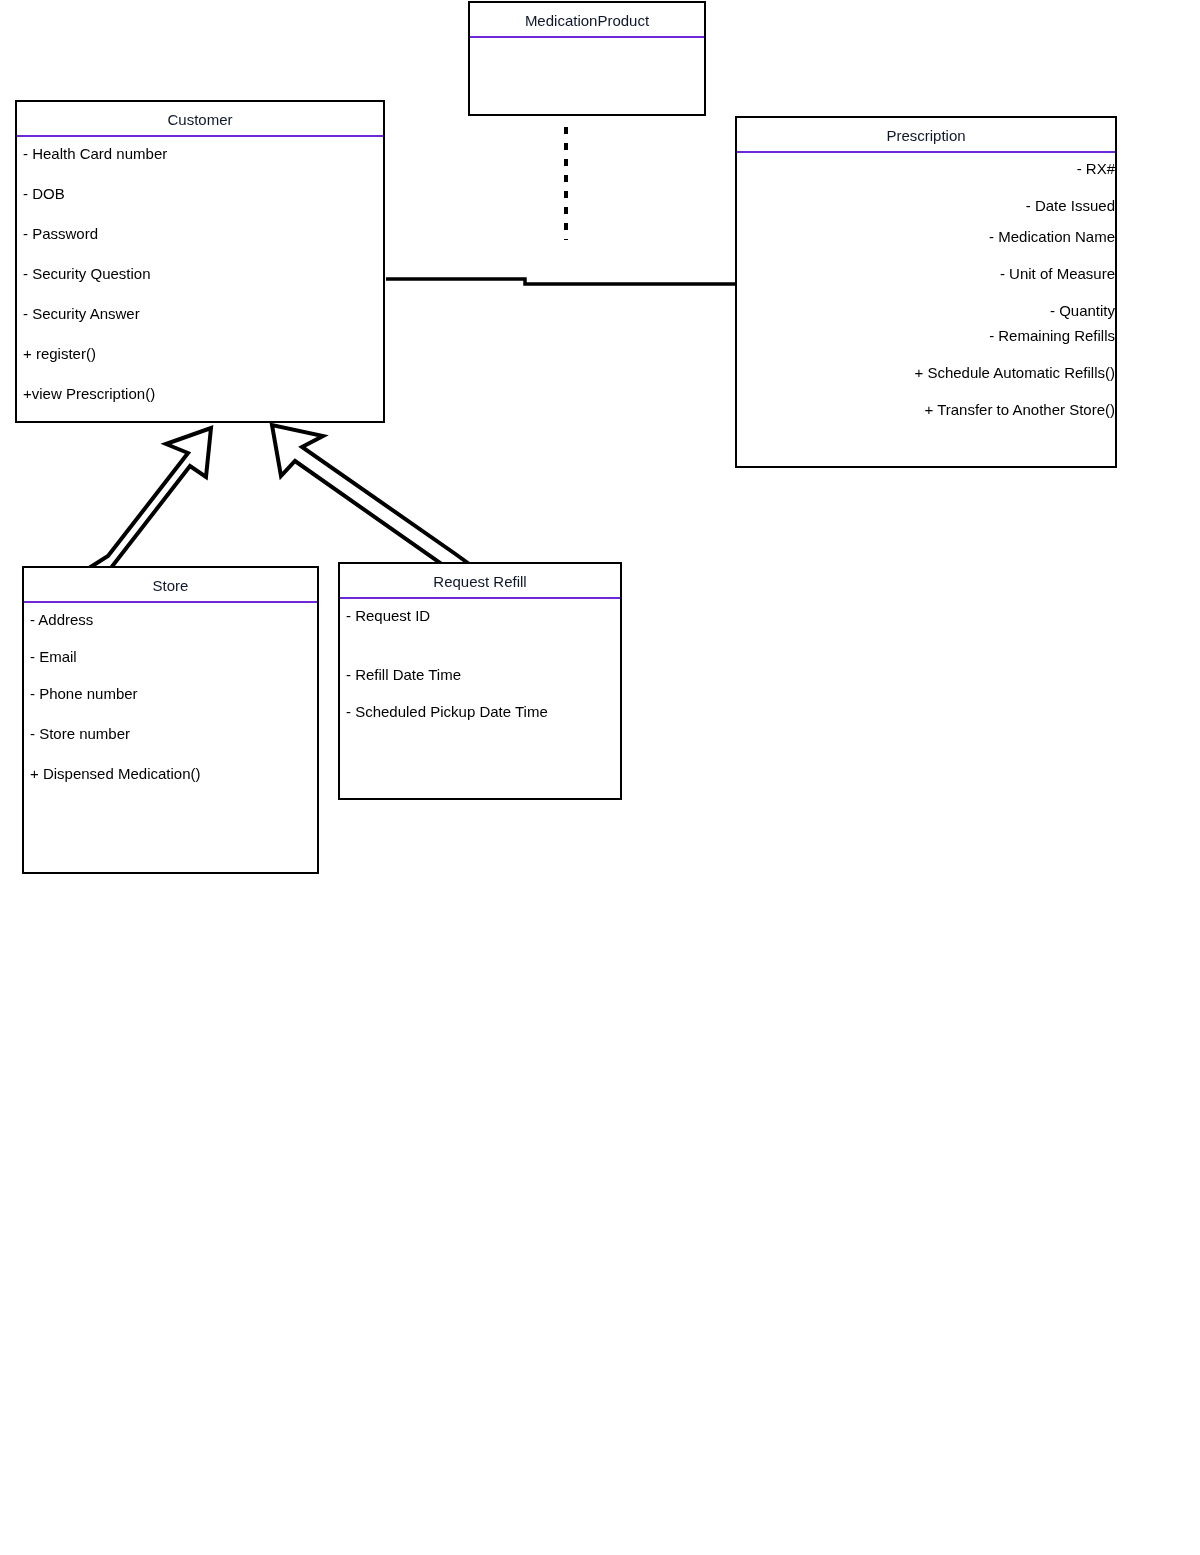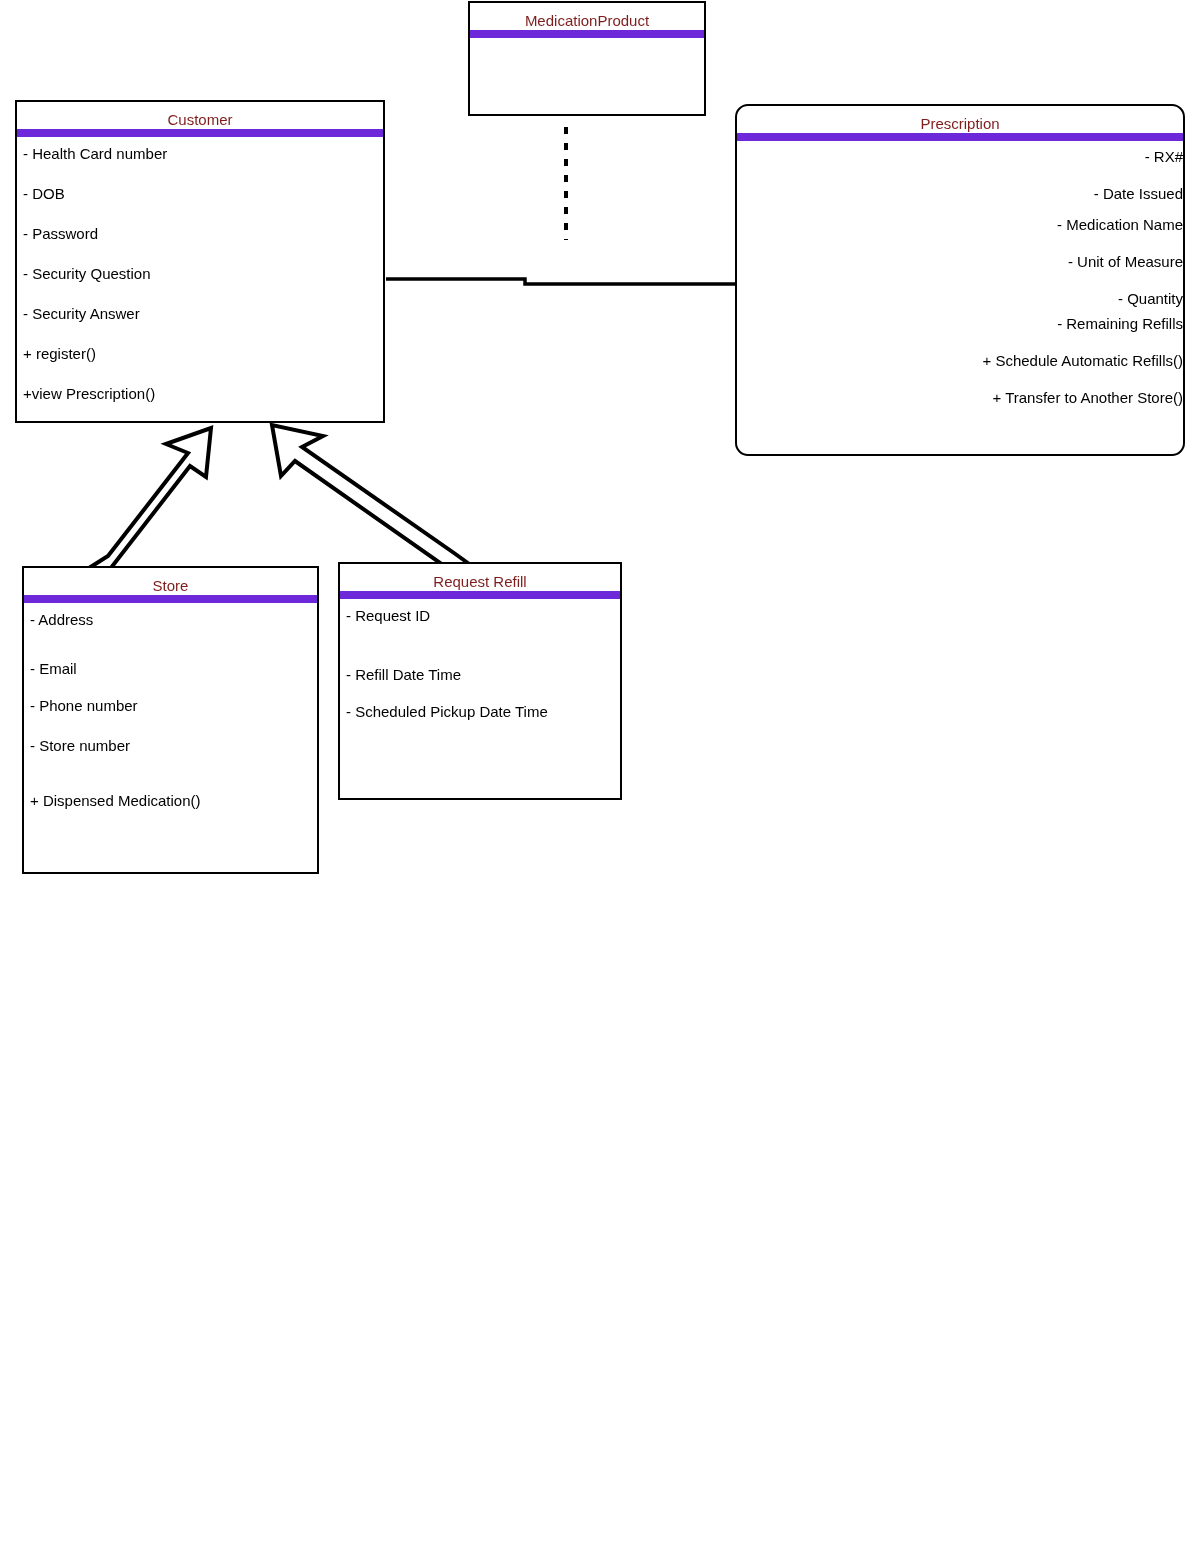--- a/index.html
+++ b/index.html
@@ -26,22 +26,22 @@
     border: 2px solid #000000;
     z-index: 3;
   }
   .class-header {
     box-sizing: border-box;
     text-align: center;
     font-size: 15px;
     line-height: 1;
     padding-top: 10px;
     height: 35px;
-    border-bottom: 8px solid #6d28d9;
-    color: #7f1d1d;
+    border-bottom: 2px solid #6d28d9;
+    color: #0f172a;
     white-space: nowrap;
   }
   .class-body {
     box-sizing: border-box;
     padding: 9px 0 0 0;
   }
   .member {
     font-size: 15px;
     line-height: 1;
     padding: 0 0 0 6px;
@@ -89,41 +89,41 @@
       <div class="member">- Health Card number</div>
       <div class="member">- DOB</div>
       <div class="member">- Password</div>
       <div class="member">- Security Question</div>
       <div class="member">- Security Answer</div>
       <div class="member">+ register()</div>
       <div class="member">+view Prescription()</div>
     </div>
   </div>
 
-  <div class="uml-class" style="left:735px; top:104px; width:450px; height:352px;border-radius:13px;">
+  <div class="uml-class" style="left:735px; top:116px; width:382px; height:352px;">
     <div class="class-header">Prescription</div>
     <div class="class-body" style="padding-top:8px;text-align:right;">
       <div class="member" style="margin-bottom:22px;">- RX#</div>
       <div class="member" style="margin-bottom:16px;">- Date Issued</div>
       <div class="member" style="margin-bottom:22px;">- Medication Name</div>
       <div class="member" style="margin-bottom:22px;">- Unit of Measure</div>
       <div class="member" style="margin-bottom:10px;">- Quantity</div>
       <div class="member" style="margin-bottom:22px;">- Remaining Refills</div>
       <div class="member" style="margin-bottom:22px;">+  Schedule Automatic Refills()</div>
       <div class="member">+ Transfer to Another Store()</div>
     </div>
   </div>
 
   <div class="uml-class" style="left:22px; top:566px; width:297px; height:308px;">
     <div class="class-header">Store</div>
     <div class="class-body">
-      <div class="member" style="margin-bottom:34px;">- Address</div>
+      <div class="member" style="margin-bottom:22px;">- Address</div>
       <div class="member" style="margin-bottom:22px;">- Email</div>
       <div class="member" style="margin-bottom:25px;">- Phone number</div>
-      <div class="member" style="margin-bottom:40px;">- Store number</div>
+      <div class="member" style="margin-bottom:25px;">- Store number</div>
       <div class="member">+ Dispensed Medication()</div>
     </div>
   </div>
 
   <div class="uml-class" style="left:338px; top:562px; width:284px; height:238px;">
     <div class="class-header">Request Refill</div>
     <div class="class-body">
       <div class="member" style="margin-bottom:22px;">- Request ID</div>
       <div class="member" style="margin-bottom:22px;margin-top:44px;">- Refill Date Time</div>
       <div class="member">- Scheduled Pickup Date Time</div>

